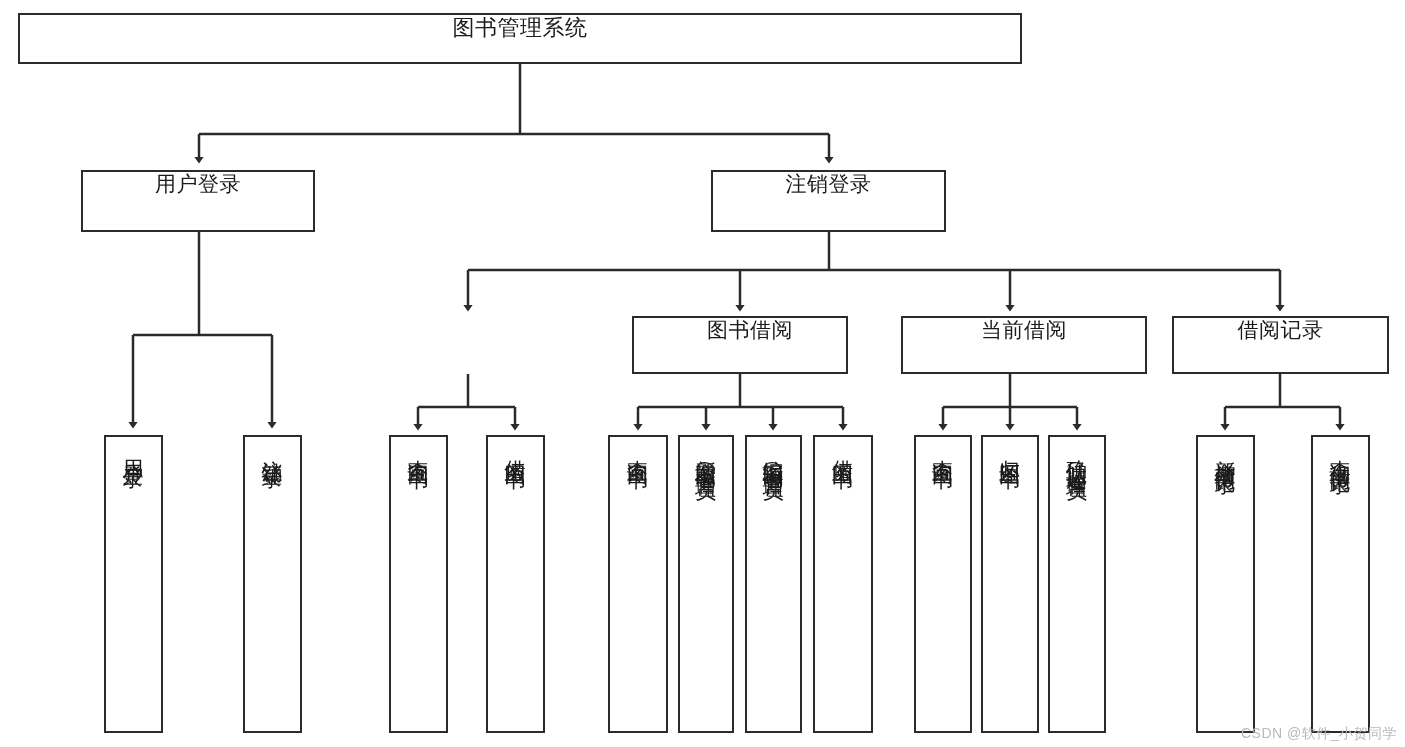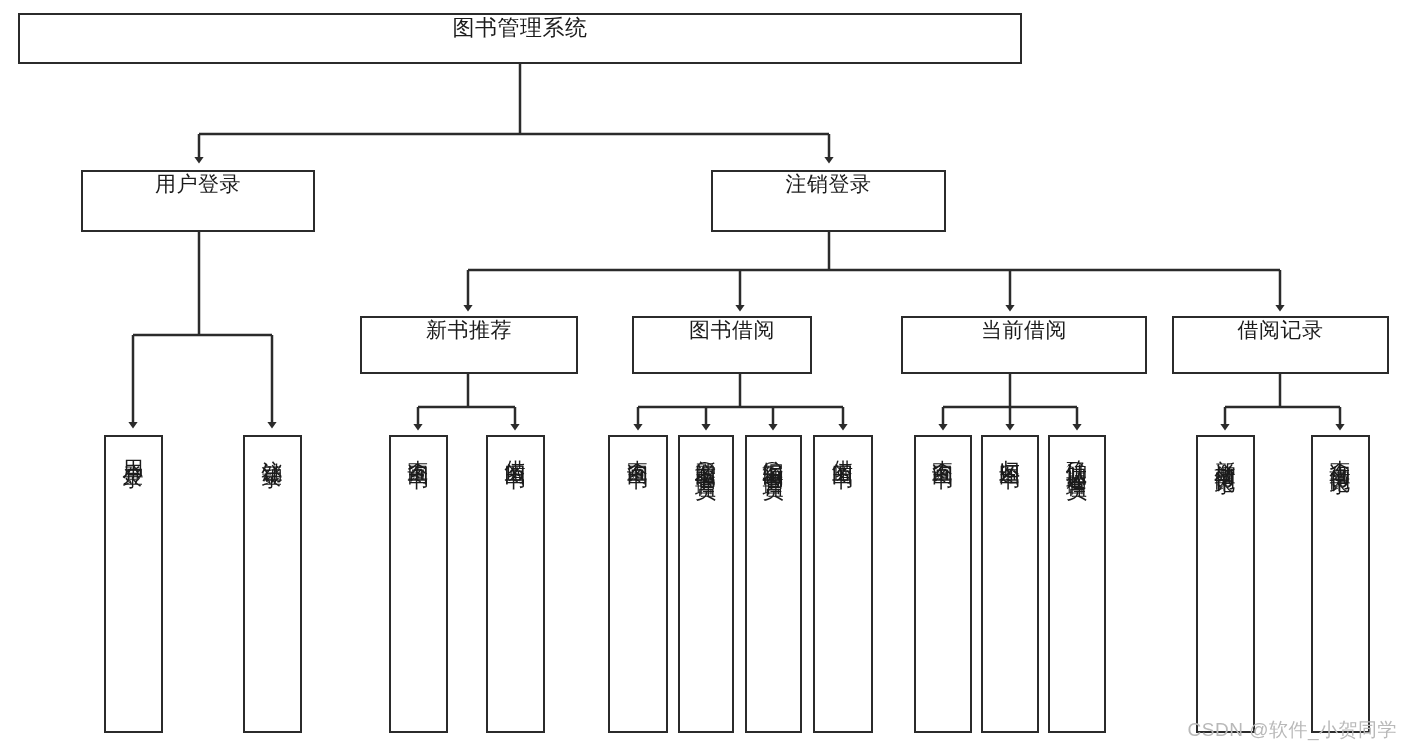--- a/index.html
+++ b/index.html
@@ -54,21 +54,21 @@
     writing-mode: vertical-rl;
     text-orientation: upright;
     font-size: 21px;
     letter-spacing: 3px;
     line-height: 1;
   }
   .watermark {
     position: absolute;
     right: 8px;
     bottom: 4px;
-    font-size: 19px;
+    font-size: 14px;
     color: #b9b9b9;
     letter-spacing: 0.5px;
     z-index: 3;
     white-space: nowrap;
     margin-top: 44px;
   }
 </style>
 </head>
 <body>
 
@@ -128,24 +128,21 @@
     <span class="node-label">图书管理系统</span>
   </div>
 
   <div class="node horiz" style="left:81px; top:170px; width:234px; height:62px;">
     <span class="node-label">用户登录</span>
   </div>
   <div class="node horiz" style="left:711px; top:170px; width:235px; height:62px;">
     <span class="node-label">注销登录</span>
   </div>
 
-  <div class="node horiz" style="left:360px; top:316px; width:218px; height:58px;">
-    <span class="node-label">新书推荐</span>
-  </div>
-  <div class="node horiz" style="left:632px; top:316px; width:180px; height:58px;padding-left:20px;">
+  <div class="node horiz" style="left:632px; top:316px; width:216px; height:58px;padding-left:20px;">
     <span class="node-label">图书借阅</span>
   </div>
   <div class="node horiz" style="left:901px; top:316px; width:246px; height:58px;">
     <span class="node-label">当前借阅</span>
   </div>
   <div class="node horiz" style="left:1172px; top:316px; width:217px; height:58px;">
     <span class="node-label">借阅记录</span>
   </div>
 
   <div class="node vert" style="left:104px; top:435px; width:59px; height:298px;">

